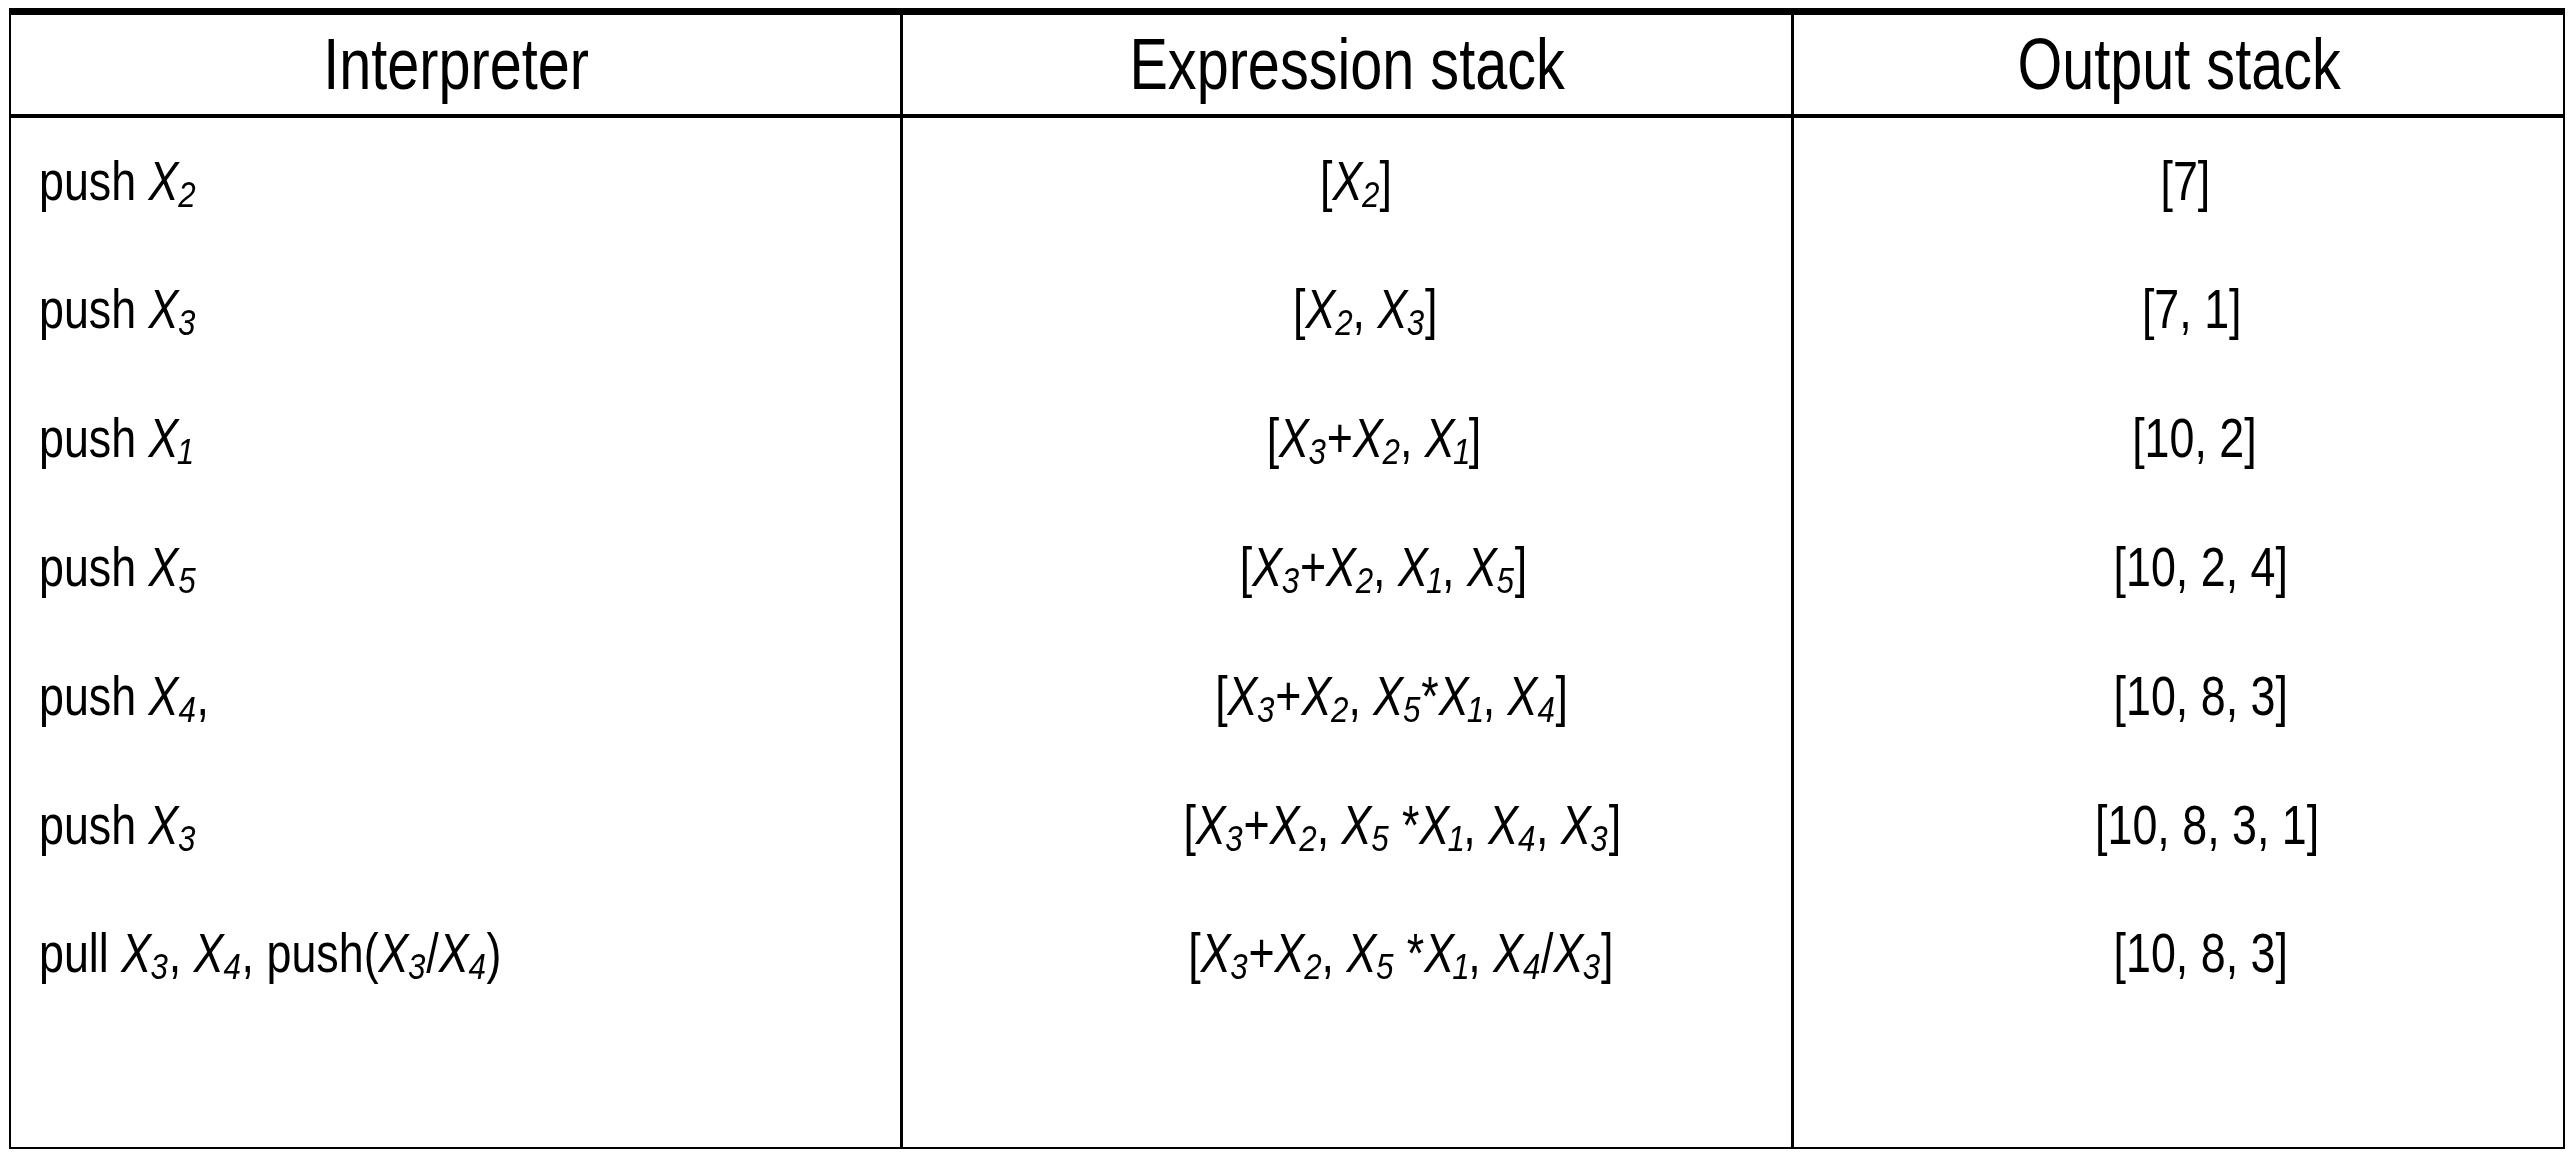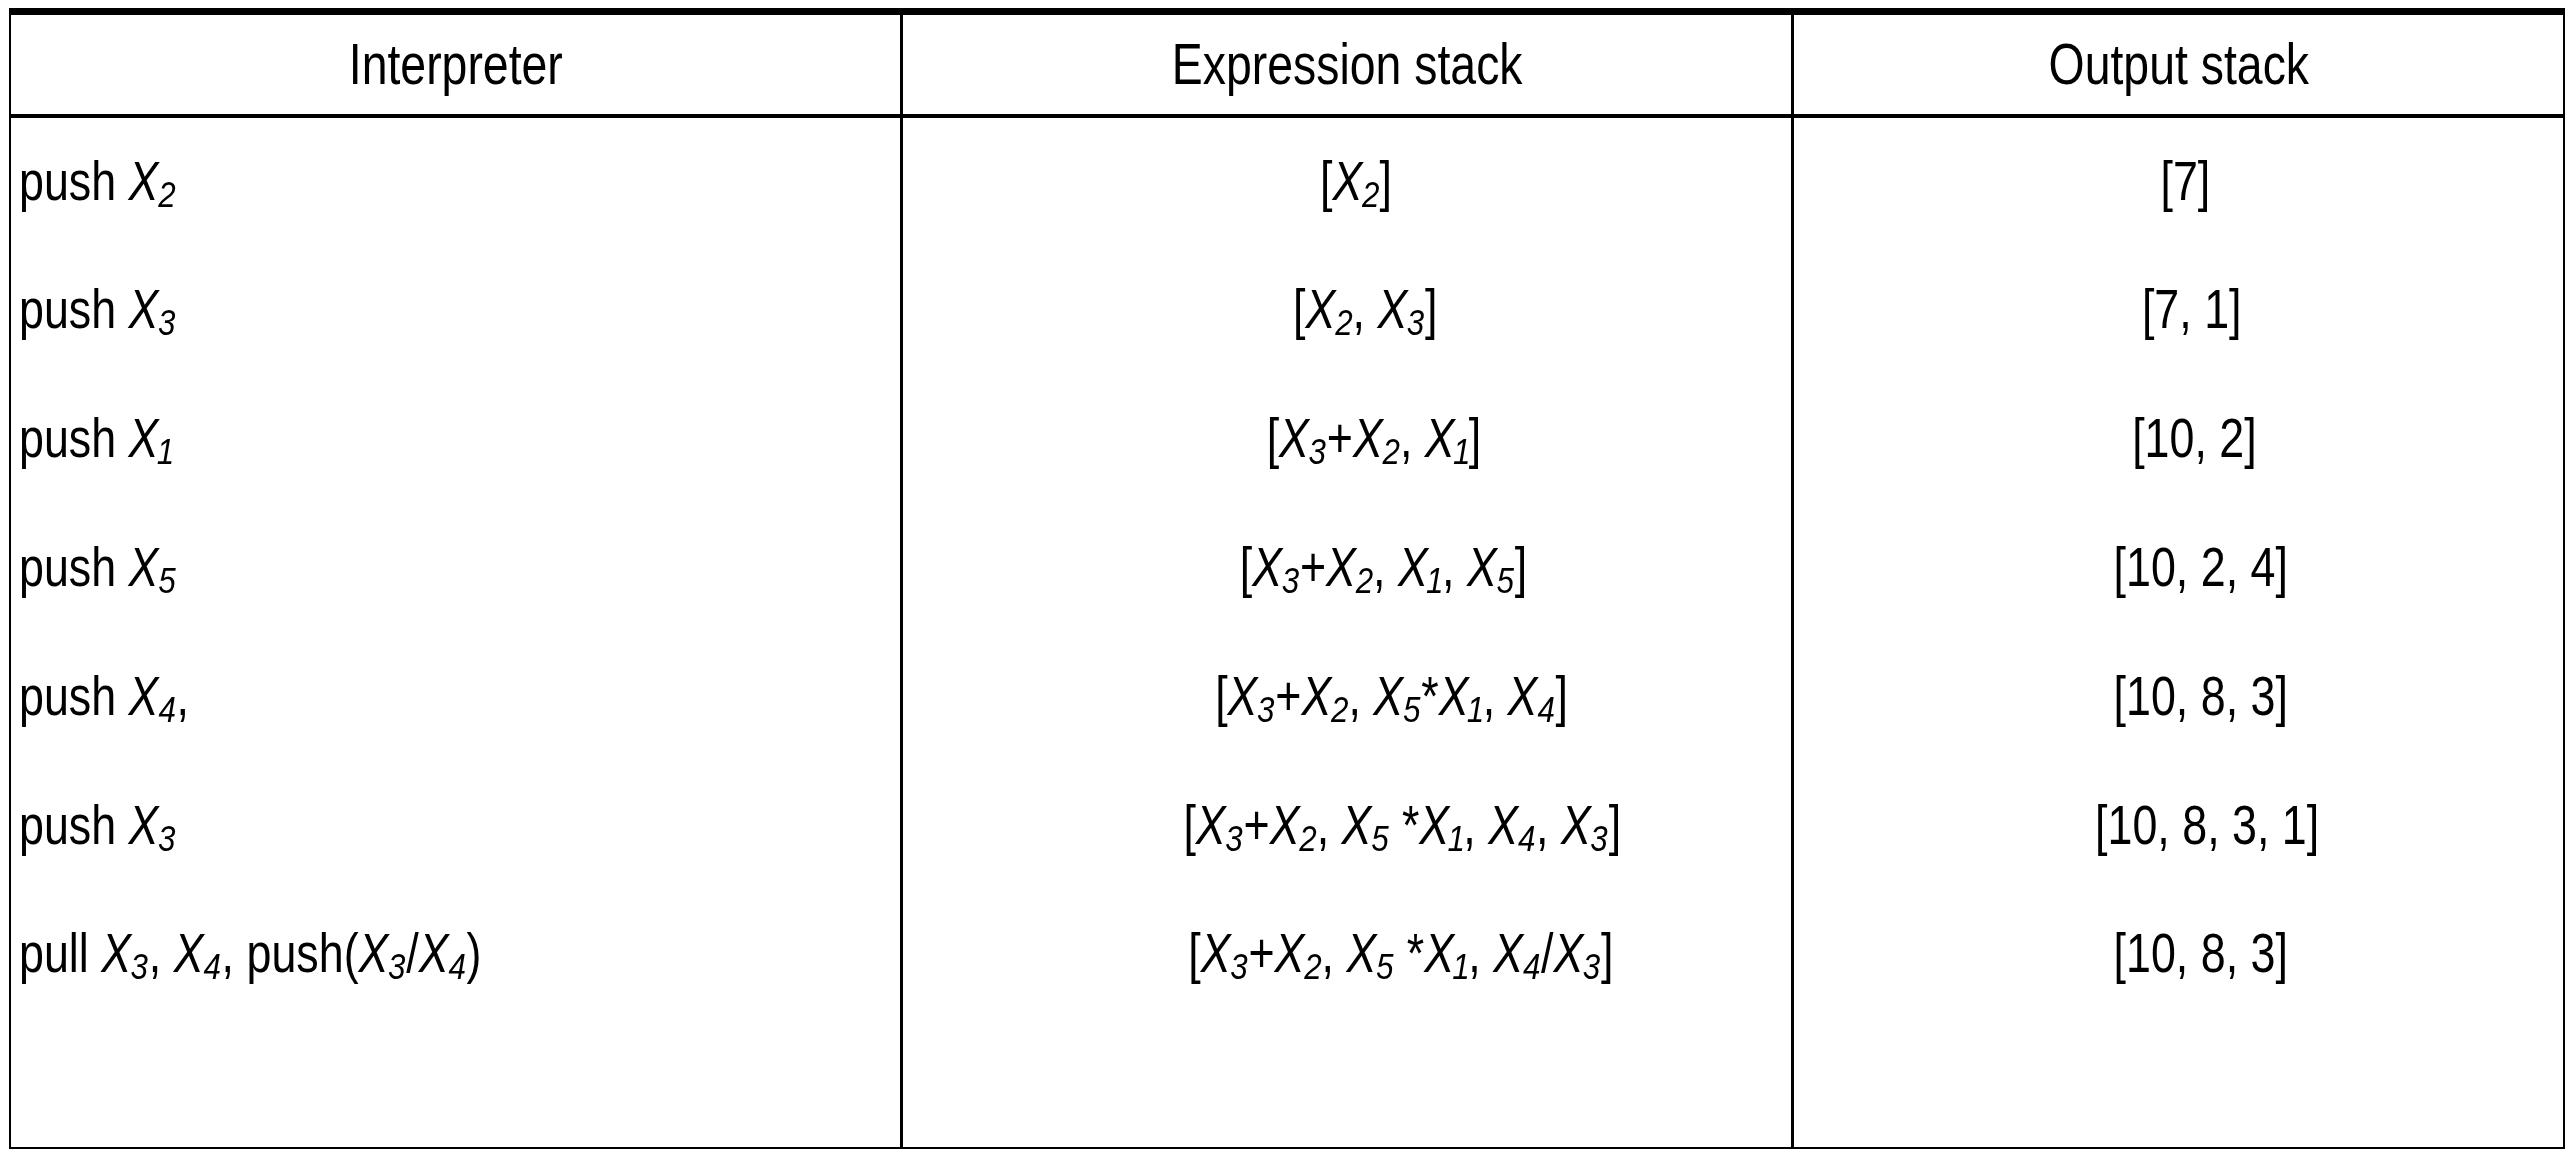--- a/index.html
+++ b/index.html
@@ -36,41 +36,41 @@
   }
 
   col.c-interp  { width: 890px; }
   col.c-expr    { width: 891px; }
   col.c-out     { width: 770px; }
 
   
   thead tr { height: 101px; }
   th {
     font-weight: normal;
-    font-size: 58px;
+    font-size: 72px;
     line-height: 1;
     text-align: center;
     vertical-align: middle;
     padding: 0;
     border-bottom: 4.7px solid #000000;
     font-stretch: condensed;
     transform-origin: center;
     white-space: nowrap;
   }
   th .hdr-inner {
     display: inline-block;
     transform: scaleX(0.80);
     transform-origin: center;
   }
   th.col-sep-left { border-left: 3.9px solid #000000; }
 
   
   tbody tr { height: 106px; }
   td {
-    padding: 0 8px;
+    padding: 0 28px;
     font-size: 56px;
     line-height: 1;
     vertical-align: middle;
     white-space: nowrap;
     border: 0;
   }
   td.col-sep-left { border-left: 3.9px solid #000000; }
 
   td.cell-interp {
     text-align: left;

